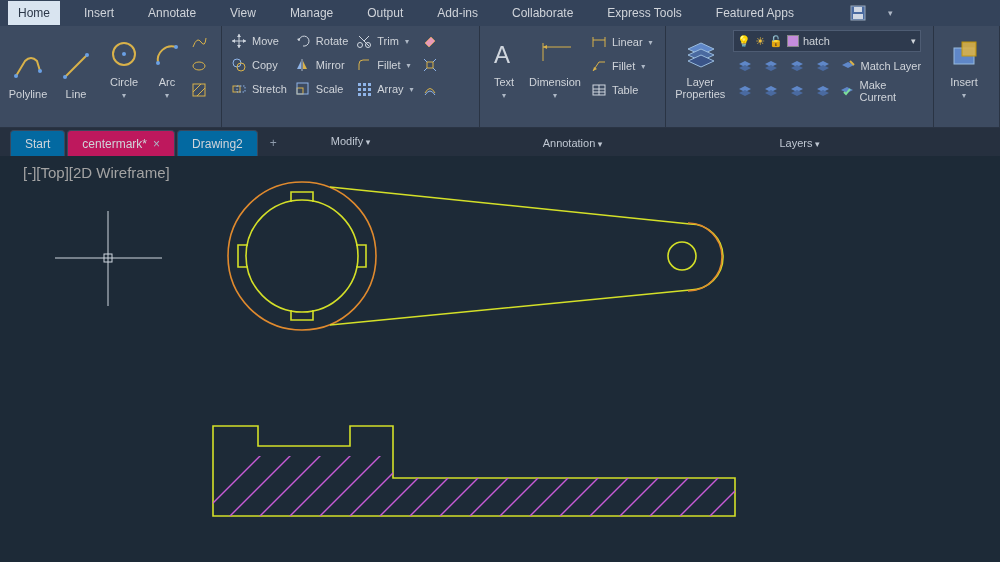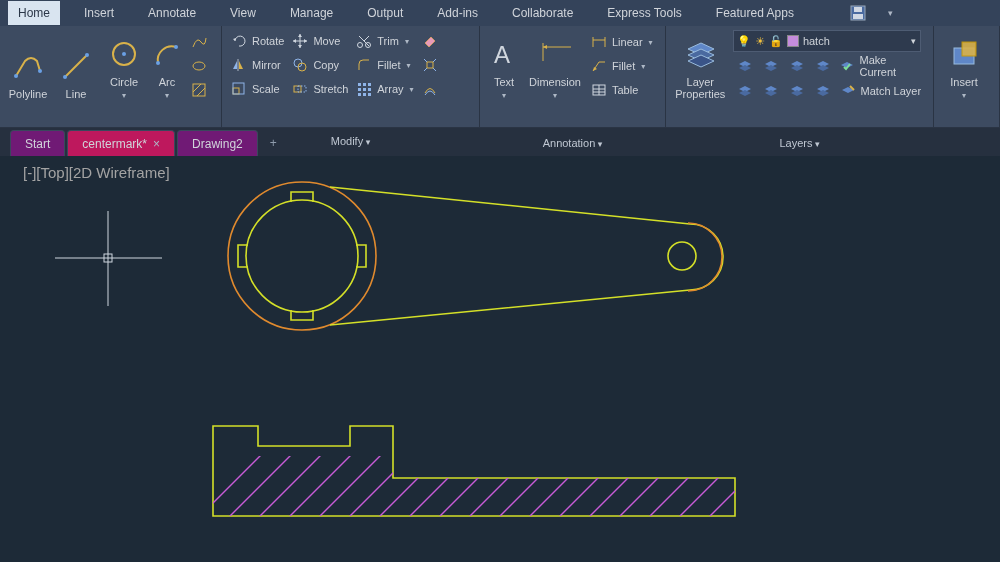--- a/index.html
+++ b/index.html
@@ -26,21 +26,21 @@
 .sm-btn { display:flex; align-items:center; height:22px; padding:1px 5px 1px 2px; cursor:pointer; gap:4px; font-size:11px;}
 .sm-ic { width:18px; height:18px; display:flex; align-items:center; justify-content:center;}
 .dd-arrow::after{ content:"▾"; font-size:8px; margin-left:2px; color:#aeb8c6;}
 
 .layer-combo { display:flex; align-items:center; background:#2e3a4e; border:1px solid #4e5c73; height:22px; width:188px; padding:0 4px; gap:4px; font-size:11px;}
 .layer-combo .grow{flex:1;}
 .swatch{width:12px;height:12px;background:#c58cdc;border:1px solid #888;}
 
 
 .file-tabs { display:flex; align-items:flex-end; background:#26303f; height:28px; padding-left:10px; gap:0;}
-.file-tab { padding:6px 14px 5px 14px; border:1px solid #3a475c; border-bottom:none; border-top-left-radius:4px; border-top-right-radius:4px; background:#701a75; font-size:12px; margin-right:2px; display:flex; align-items:center; gap:6px; cursor:pointer;}
+.file-tab { padding:6px 14px 5px 14px; border:1px solid #3a475c; border-bottom:none; border-top-left-radius:4px; border-top-right-radius:4px; background:#0369a1; font-size:12px; margin-right:2px; display:flex; align-items:center; gap:6px; cursor:pointer;}
 .file-tab.active{ background:#be185d; }
 .file-tab .x{ color:#aeb8c6; font-size:12px;}
 .file-tab.plus{ padding:6px 10px; background:transparent; border:none; color:#8f9cad;}
 
 
 .canvas { position:relative; background:#1d2a37; width:1000px; height:406px; }
 .vpc { position:absolute; top:8px; left:23px; font-size:15px; color:#a3a3a3; }
 svg.draw { position:absolute; left:0; top:0; }
 
 </style>
@@ -141,20 +141,49 @@
     </div>
     <div class="panel-title"><span class="dd">Draw</span></div>
   </div>
 
   <div class="panel" style="width:258px;">
     <div class="panel-body" style="gap:0;">
       <div class="col">
         <div class="sm-btn">
             <div class="sm-ic">
               <svg width="16" height="16">
+                <path d="M8 1 L8 15 M1 8 L15 8" stroke="#cfd6df"></path>
+                <path d="M8 1l-2 3h4z M8 15l-2-3h4z M1 8l3-2v4z M15 8l-3-2v4z" fill="#cfd6df"></path>
+              </svg>
+            </div>
+            <span>Move</span>
+          </div>
+        <div class="sm-btn">
+            <div class="sm-ic">
+              <svg width="16" height="16">
+                <circle cx="6" cy="6" r="4" stroke="#8fb4e8" fill="none"></circle>
+                <circle cx="10" cy="10" r="4" stroke="#d9b24a" fill="none"></circle>
+              </svg>
+            </div>
+            <span>Copy</span>
+          </div>
+        <div class="sm-btn">
+            <div class="sm-ic">
+              <svg width="16" height="16">
+                <rect x="2" y="5" width="7" height="6" stroke="#d9b24a" fill="none"></rect>
+                <rect x="6" y="5" width="8" height="6" stroke="#8fb4e8" fill="none" stroke-dasharray="1.5"></rect>
+              </svg>
+            </div>
+            <span>Stretch</span>
+          </div>
+      </div>
+      <div class="col">
+        <div class="sm-btn">
+            <div class="sm-ic">
+              <svg width="16" height="16">
                 <path d="M4 8 A5 5 0 1 1 8 13" stroke="#cfd6df" fill="none"></path>
                 <path d="M4 8l-2-2 3-1z" fill="#cfd6df"></path>
               </svg>
             </div>
             <span>Rotate</span>
           </div>
         <div class="sm-btn">
             <div class="sm-ic">
               <svg width="16" height="16">
                 <path d="M7 2v12" stroke="#aeb8c6"></path>
@@ -165,49 +194,20 @@
             <span>Mirror</span>
           </div>
         <div class="sm-btn">
             <div class="sm-ic">
               <svg width="16" height="16">
                 <rect x="2" y="7" width="6" height="6" stroke="#d9b24a" fill="none"></rect>
                 <rect x="2" y="2" width="11" height="11" stroke="#8fb4e8" fill="none"></rect>
               </svg>
             </div>
             <span>Scale</span>
-          </div>
-      </div>
-      <div class="col">
-        <div class="sm-btn">
-            <div class="sm-ic">
-              <svg width="16" height="16">
-                <path d="M8 1 L8 15 M1 8 L15 8" stroke="#cfd6df"></path>
-                <path d="M8 1l-2 3h4z M8 15l-2-3h4z M1 8l3-2v4z M15 8l-3-2v4z" fill="#cfd6df"></path>
-              </svg>
-            </div>
-            <span>Move</span>
-          </div>
-        <div class="sm-btn">
-            <div class="sm-ic">
-              <svg width="16" height="16">
-                <circle cx="6" cy="6" r="4" stroke="#8fb4e8" fill="none"></circle>
-                <circle cx="10" cy="10" r="4" stroke="#d9b24a" fill="none"></circle>
-              </svg>
-            </div>
-            <span>Copy</span>
-          </div>
-        <div class="sm-btn">
-            <div class="sm-ic">
-              <svg width="16" height="16">
-                <rect x="2" y="5" width="7" height="6" stroke="#d9b24a" fill="none"></rect>
-                <rect x="6" y="5" width="8" height="6" stroke="#8fb4e8" fill="none" stroke-dasharray="1.5"></rect>
-              </svg>
-            </div>
-            <span>Stretch</span>
           </div>
       </div>
       <div class="col">
         <div class="sm-btn dd-arrow">
             <div class="sm-ic">
               <svg width="16" height="16">
                 <path d="M3 3 L13 13 M13 3 L8 8" stroke="#cfd6df"></path>
                 <circle cx="4" cy="12" r="2.5" stroke="#cfd6df" fill="none"></circle>
                 <circle cx="12" cy="12" r="2.5" stroke="#cfd6df" fill="none"></circle>
               </svg>
@@ -382,24 +382,24 @@
                 <svg width="16" height="16">
                   <path d="M2 6 L8 3 L14 6 L8 9Z" fill="#5f87c8"></path>
                   <path d="M2 10 L8 7 L14 10 L8 13Z" fill="#4a6aa0"></path>
                 </svg>
               </div>
             </div>
           <div class="sm-btn">
               <div class="sm-ic">
                 <svg width="16" height="16">
                   <path d="M2 7 L8 4 L14 7 L8 10Z" fill="#5f87c8"></path>
-                  <path d="M5 9l2 2 4-5" stroke="#7de09a" fill="none" stroke-width="2"></path>
-                </svg>
-              </div>
-              <span>Make Current</span>
+                  <path d="M10 3 L14 7" stroke="#d9b24a" stroke-width="2"></path>
+                </svg>
+              </div>
+              <span>Match Layer</span>
             </div>
         </div>
         <div style="display:flex;gap:2px;">
           <div class="sm-btn" style="padding:1px 3px;">
               <div class="sm-ic">
                 <svg width="16" height="16">
                   <path d="M2 6 L8 3 L14 6 L8 9Z" fill="#5f87c8"></path>
                   <path d="M2 10 L8 7 L14 10 L8 13Z" fill="#4a6aa0"></path>
                 </svg>
               </div>
@@ -425,24 +425,24 @@
                 <svg width="16" height="16">
                   <path d="M2 6 L8 3 L14 6 L8 9Z" fill="#5f87c8"></path>
                   <path d="M2 10 L8 7 L14 10 L8 13Z" fill="#4a6aa0"></path>
                 </svg>
               </div>
             </div>
           <div class="sm-btn">
               <div class="sm-ic">
                 <svg width="16" height="16">
                   <path d="M2 7 L8 4 L14 7 L8 10Z" fill="#5f87c8"></path>
-                  <path d="M10 3 L14 7" stroke="#d9b24a" stroke-width="2"></path>
-                </svg>
-              </div>
-              <span>Match Layer</span>
+                  <path d="M5 9l2 2 4-5" stroke="#7de09a" fill="none" stroke-width="2"></path>
+                </svg>
+              </div>
+              <span>Make Current</span>
             </div>
         </div>
       </div>
     </div>
     <div class="panel-title"><span class="dd">Layers</span></div>
   </div>
 
   <div class="panel" style="width:66px;">
     <div class="panel-body">
       <div class="big-btn" style="width:48px;">

